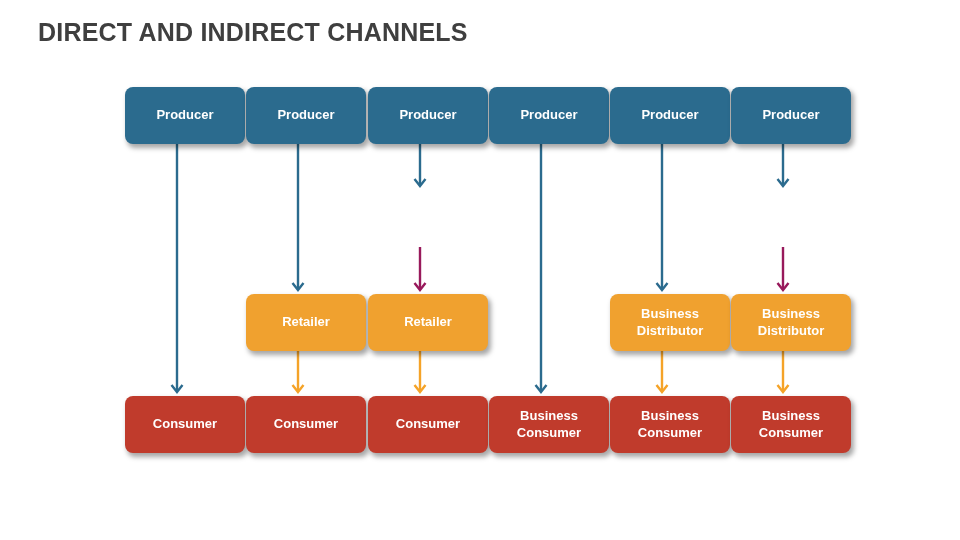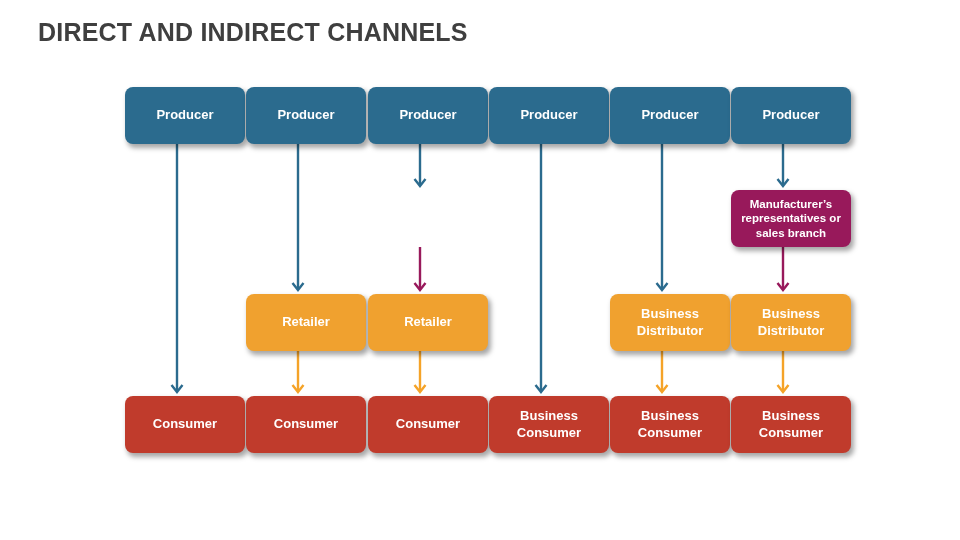--- a/index.html
+++ b/index.html
@@ -104,23 +104,20 @@
   <div class="node kind-producer c4 r1">
       <span>Producer</span>
     </div>
   <div class="node kind-producer c5 r1">
       <span>Producer</span>
     </div>
   <div class="node kind-producer c6 r1">
       <span>Producer</span>
     </div>
 
-  <div class="node kind-magenta c6 r2">
-      <span class="small-text">Manufacturer’s representatives or sales branch</span>
-    </div>
 
   <div class="node kind-orange c2 r3">
       <span>Retailer</span>
     </div>
   <div class="node kind-orange c3 r3">
       <span>Retailer</span>
     </div>
   <div class="node kind-orange c5 r3">
       <span>Business Distributor</span>
     </div>

